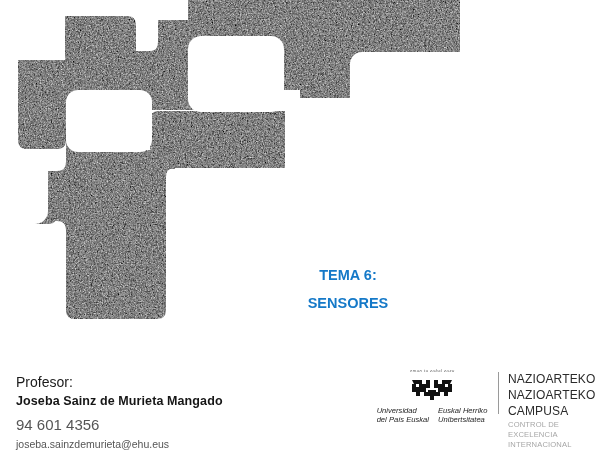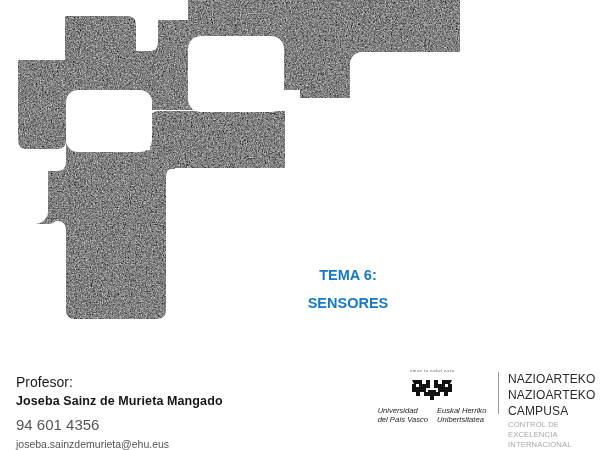--- a/index.html
+++ b/index.html
@@ -278,21 +278,21 @@
           <path d="M20,20 h4 v4 h-4 z"></path>
 
           <rect x="6" y="8" width="3" height="3" fill="#ffffff"></rect>
           <rect x="35" y="8" width="3" height="3" fill="#ffffff"></rect>
         </g>
       </svg>
 
       <div class="upv-names">
         <div class="upv-names-col">
           <div>Universidad</div>
-          <div>del País Vasco</div>
+          <div>del País Euskal</div>
         </div>
         <div class="upv-names-col">
           <div>Euskal Herriko</div>
           <div>Unibertsitatea</div>
         </div>
       </div>
     </div>
 
     <div class="logo-divider"></div>
 

